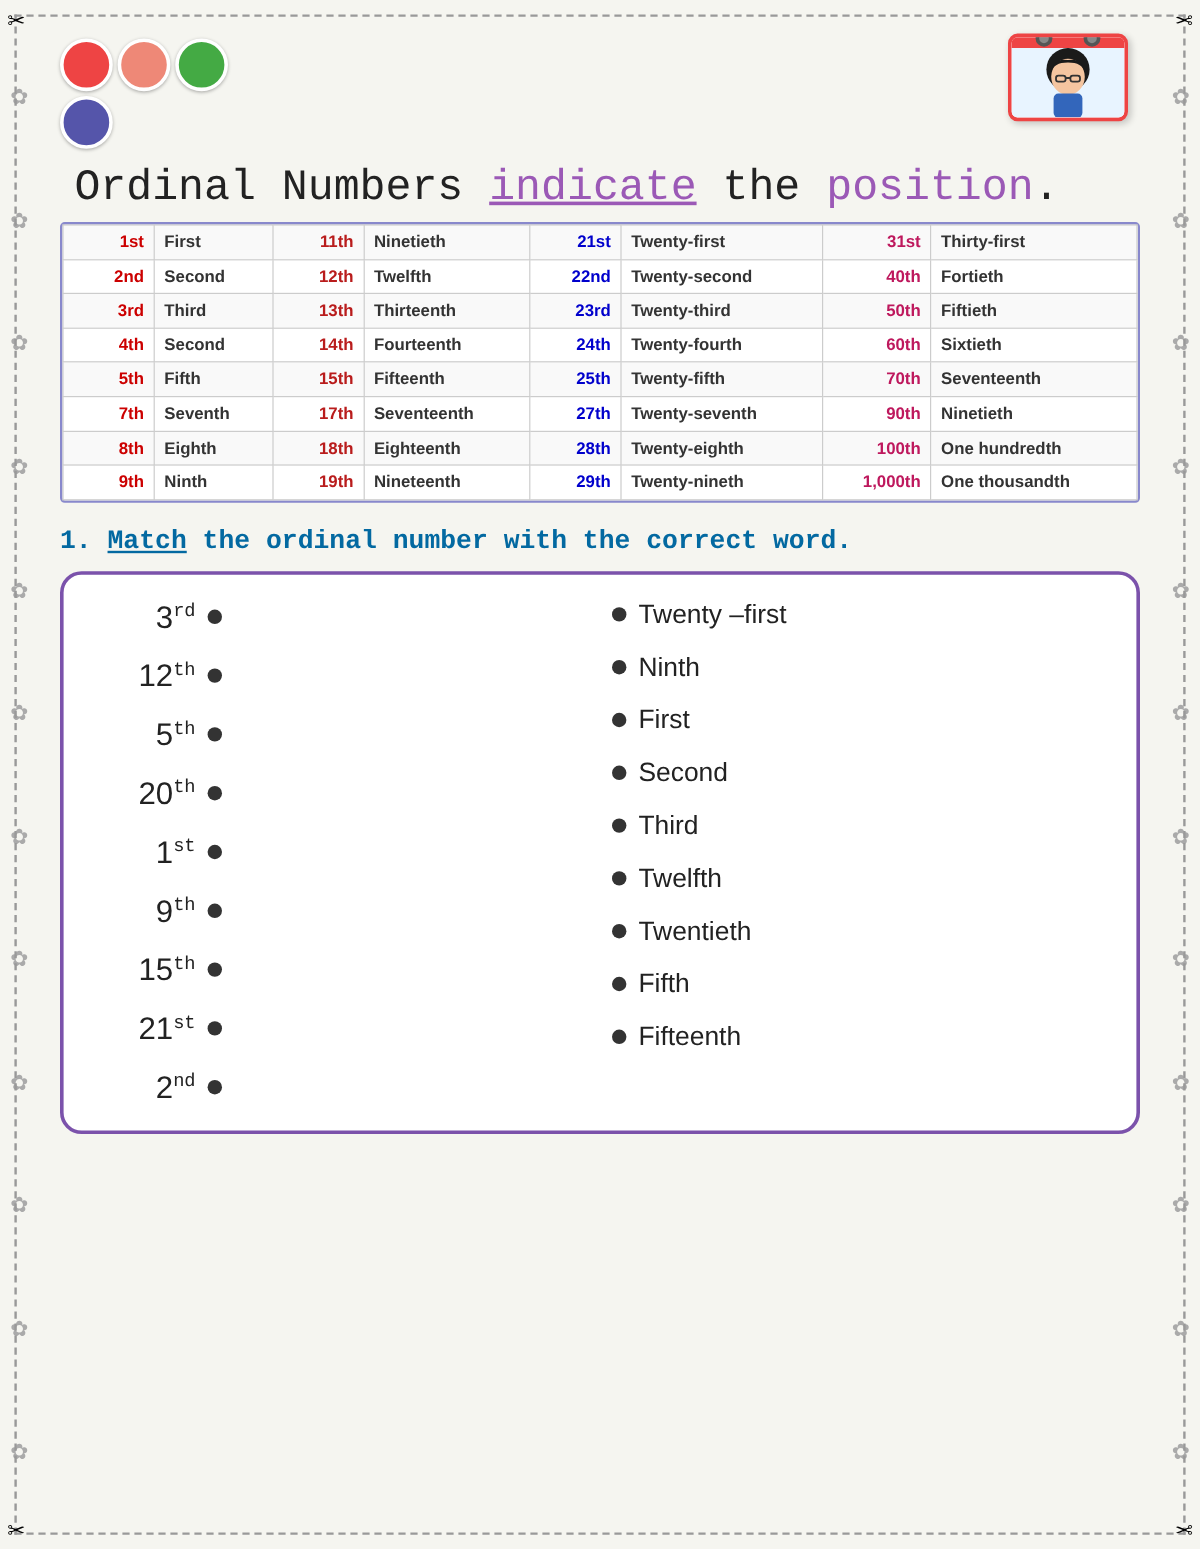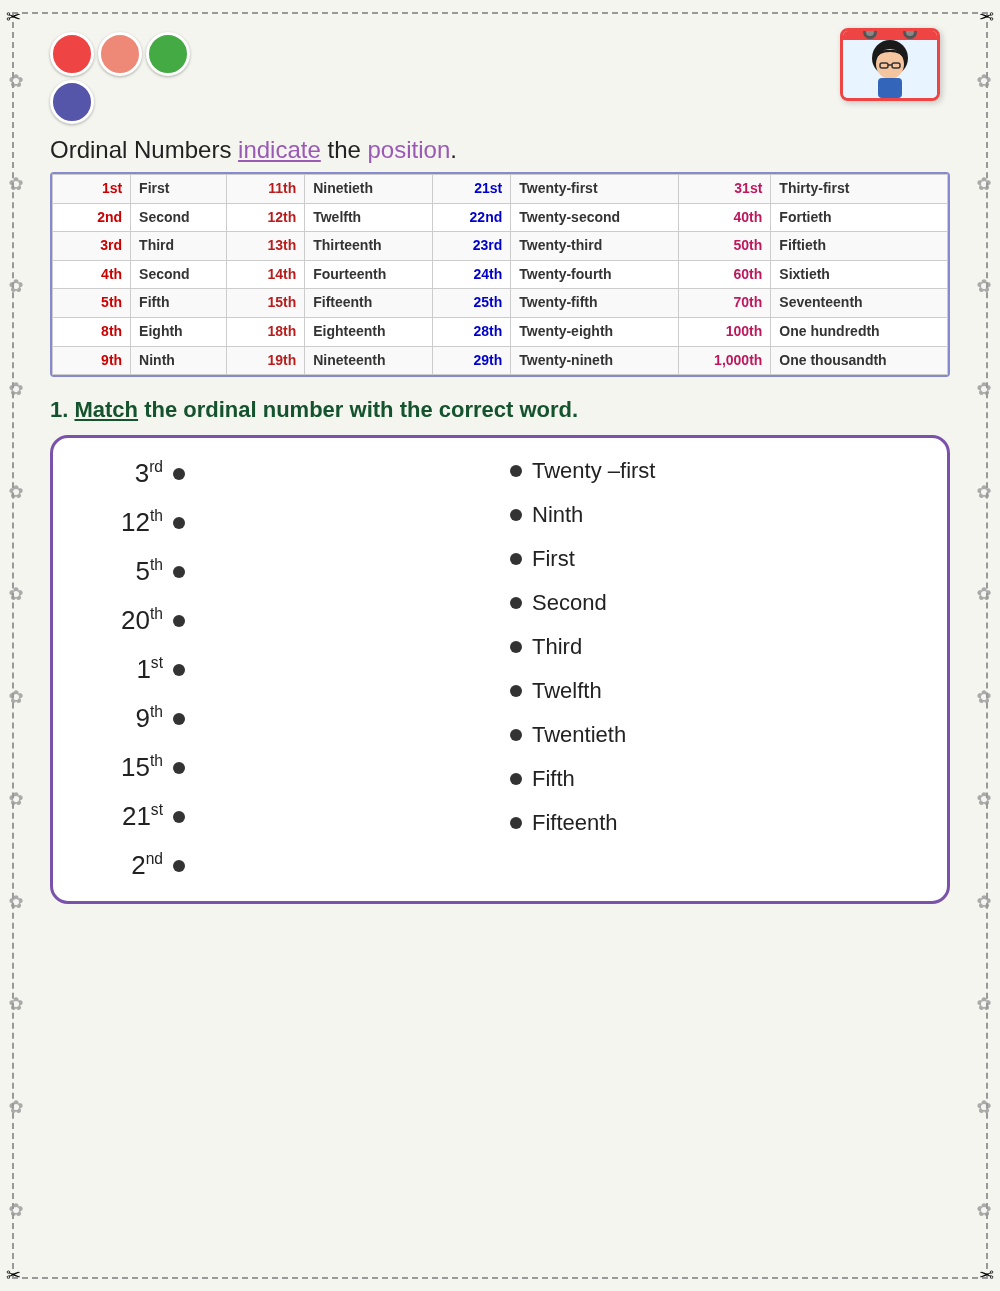--- a/index.html
+++ b/index.html
@@ -55,23 +55,24 @@
       font-weight: normal;
       color: #333;
       line-height: 1.1;
     }
     .main-title .ordinal-word { font-family: 'Georgia', serif; font-style: italic; color: #333; }
     .main-title .numbers-word { color: #333; font-family: Arial; }
     .main-title .and-word { color: #e8a000; font-family: Arial; }
     .main-title .dates-word { color: #333; font-family: Arial; }
 
     .subtitle {
-      font-size: 24px;
-      margin: 12px 0 8px 0;
+      font-size: 36px;
+      margin: 12px 0 8px 12px;
       color: #222;
+      font-family: Liberation Mono, monospace;
     }
     .subtitle .indicate { color: #9b59b6; text-decoration: underline; }
     .subtitle .position { color: #9b59b6; }
 
     
     .ordinal-table-wrapper {
       background: white;
       border: 2px solid #8888cc;
       border-radius: 4px;
       margin: 8px 0 20px 0;
@@ -103,21 +104,22 @@
     .c-red { color: #cc0000; }
     .c-green { color: #b91c1c; }
     .c-blue { color: #0000cc; }
     .c-purple { color: #be185d; }
 
     
     .exercise-title {
       font-size: 22px;
       font-weight: bold;
       margin: 16px 0 12px 0;
-      color: #14532d;
+      color: #0369a1;
+      font-family: Liberation Mono, monospace;
     }
 
     .match-box {
       border: 3px solid #7b52ab;
       border-radius: 18px;
       padding: 20px 30px;
       background: white;
       display: flex;
       gap: 0;
     }
@@ -154,20 +156,21 @@
       border-radius: 50%;
       flex-shrink: 0;
     }
     .match-item .word-text {
       font-size: 22px;
       color: #222;
     }
 
     sup {
       font-size: 0.6em;
+      font-family: Liberation Mono, monospace;
     }
 
     
     .ordinal-table tr:nth-child(odd) td { background: #f9f9f9; }
     .ordinal-table tr:nth-child(even) td { background: #fff; }
   </style>
 </head>
 <body>
 
 <div style="position:absolute;top:12px;left:12px;right:12px;border-top:2px dashed #999;z-index:50;pointer-events:none;"></div>
@@ -307,20 +310,30 @@
             <td class="num-cell c-red">5th</td>
             <td class="word-cell">Fifth</td>
             <td class="num-cell c-green">15th</td>
             <td class="word-cell">Fifteenth</td>
             <td class="num-cell c-blue">25th</td>
             <td class="word-cell">Twenty-fifth</td>
             <td class="num-cell c-purple">70th</td>
             <td class="word-cell">Seventeenth</td>
           </tr>
           <tr>
+            <td class="num-cell c-red">7th</td>
+            <td class="word-cell">Seventh</td>
+            <td class="num-cell c-green">17th</td>
+            <td class="word-cell">Seventeenth</td>
+            <td class="num-cell c-blue">27th</td>
+            <td class="word-cell">Twenty-seventh</td>
+            <td class="num-cell c-purple">90th</td>
+            <td class="word-cell">Ninetieth</td>
+          </tr>
+          <tr>
             <td class="num-cell c-red">8th</td>
             <td class="word-cell">Eighth</td>
             <td class="num-cell c-green">18th</td>
             <td class="word-cell">Eighteenth</td>
             <td class="num-cell c-blue">28th</td>
             <td class="word-cell">Twenty-eighth</td>
             <td class="num-cell c-purple">100th</td>
             <td class="word-cell">One hundredth</td>
           </tr>
           <tr>

